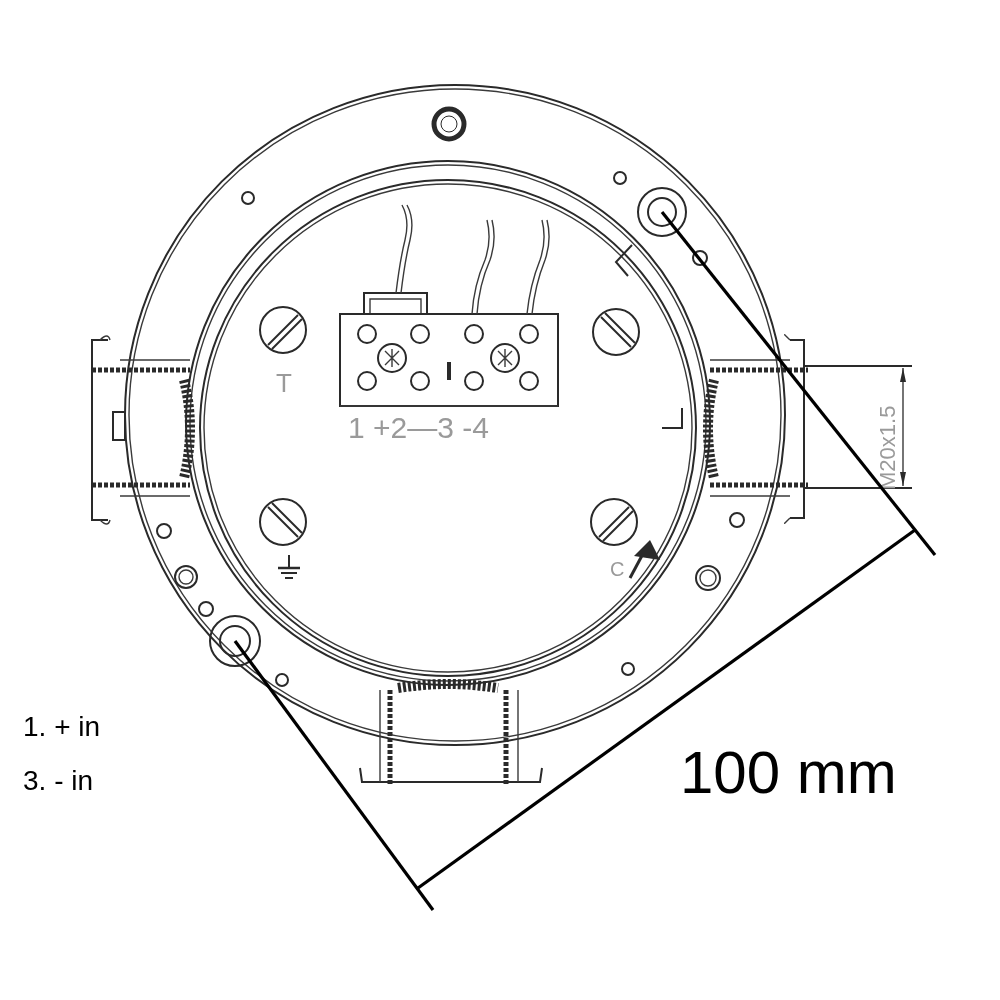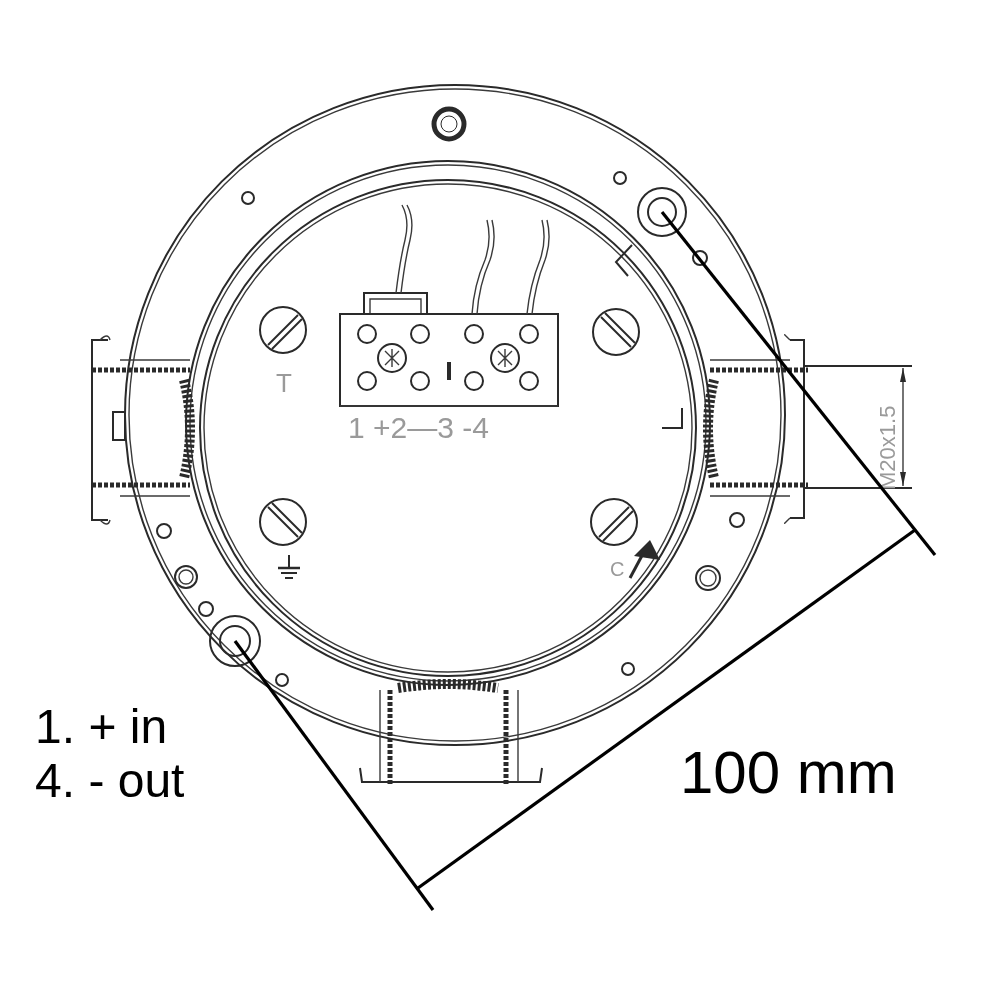--- a/index.html
+++ b/index.html
@@ -3,21 +3,21 @@
   <meta charset="utf-8">
   <style>
     html, body { margin: 0; padding: 0; background: #ffffff; }
     body { width: 1000px; height: 1000px; overflow: hidden; position: relative; font-family: "Liberation Sans", sans-serif; }
     svg { position: absolute; left: 0; top: 0; }
     .ln { fill: none; stroke: #2a2a2a; stroke-width: 2; }
     .ln-thin { fill: none; stroke: #3a3a3a; stroke-width: 1.4; }
     .ln-dim { fill: none; stroke: #000000; stroke-width: 3.2; }
     .thread { fill: none; stroke: #2a2a2a; stroke-width: 5; stroke-dasharray: 4 2; }
     .gray-text { fill: #9a9a9a; font-family: "Liberation Sans", sans-serif; }
-    .legend { position: absolute; left: 35px; top: 700px; font-size: 48px; line-height: 54px; color: #000; font-family: "Liberation Sans", sans-serif; }
+    .legend { position: absolute; left: 23px; top: 700px; font-size: 28px; line-height: 54px; color: #000; font-family: "Liberation Sans", sans-serif; }
     .legend div { white-space: nowrap; }
     .dim-label { position: absolute; left: 680px; top: 738px; font-size: 60px; color: #000; font-family: "Liberation Sans", sans-serif; }
   </style>
 </head>
 <body>
 
 <svg width="1000" height="1000" viewBox="0 0 1000 1000">
 
   <g>
     <circle class="ln" cx="455" cy="415" r="330"></circle>
@@ -176,16 +176,16 @@
 
   <g>
     <line class="ln-dim" x1="662" y1="212" x2="935" y2="555"></line>
     <line class="ln-dim" x1="235" y1="641" x2="433" y2="910"></line>
     <line class="ln-dim" x1="418" y1="888" x2="915" y2="530"></line>
   </g>
 </svg>
 
 <div class="legend">
   <div><span>1.</span> <span>+ in</span></div>
-  <div><span>4.</span> <span>- out</span></div>
+  <div><span>3.</span> <span>- in</span></div>
 </div>
 
 <div class="dim-label">100 mm</div>
 
 </body></html>

